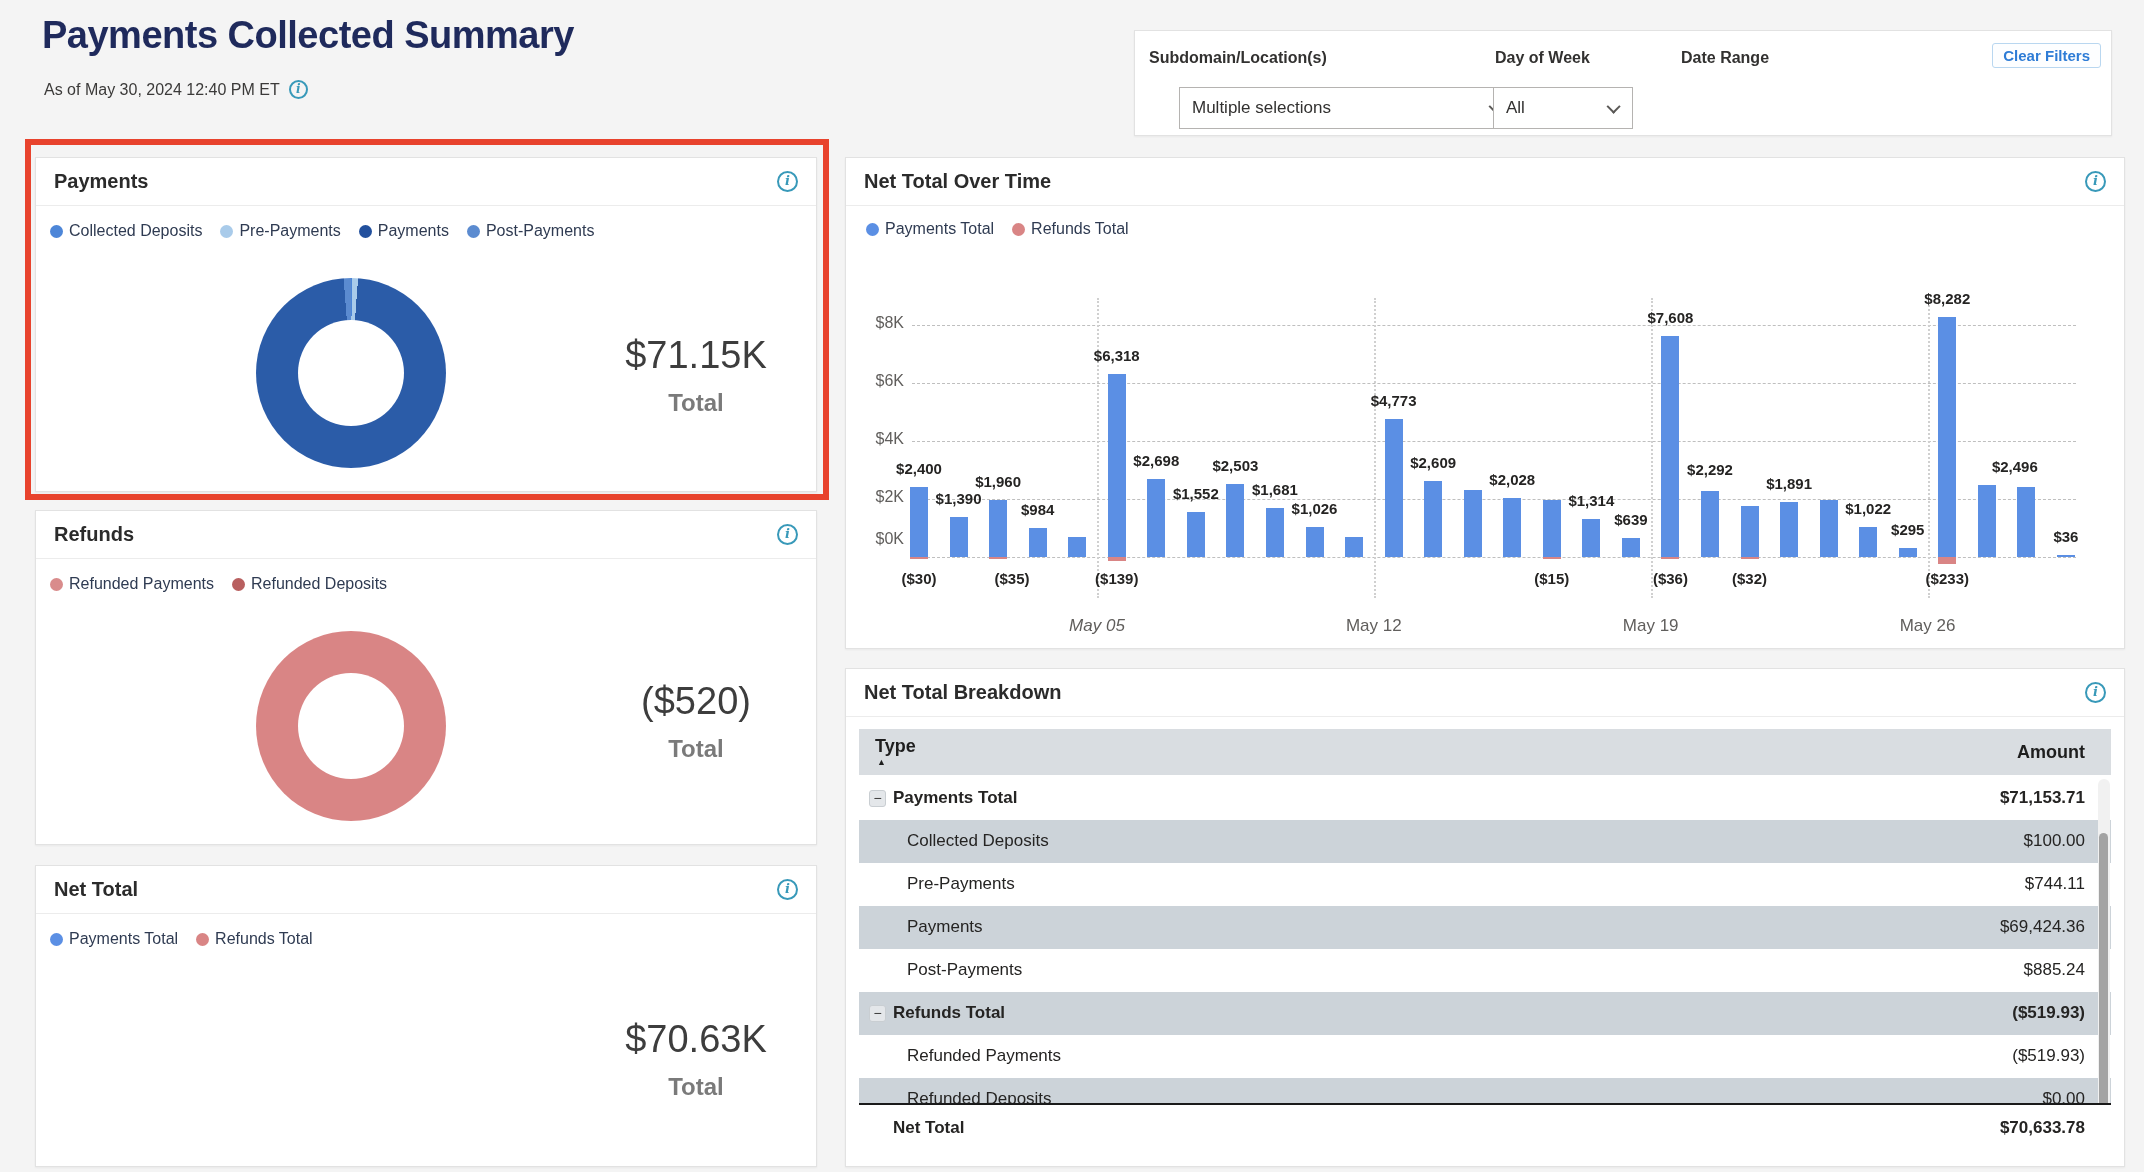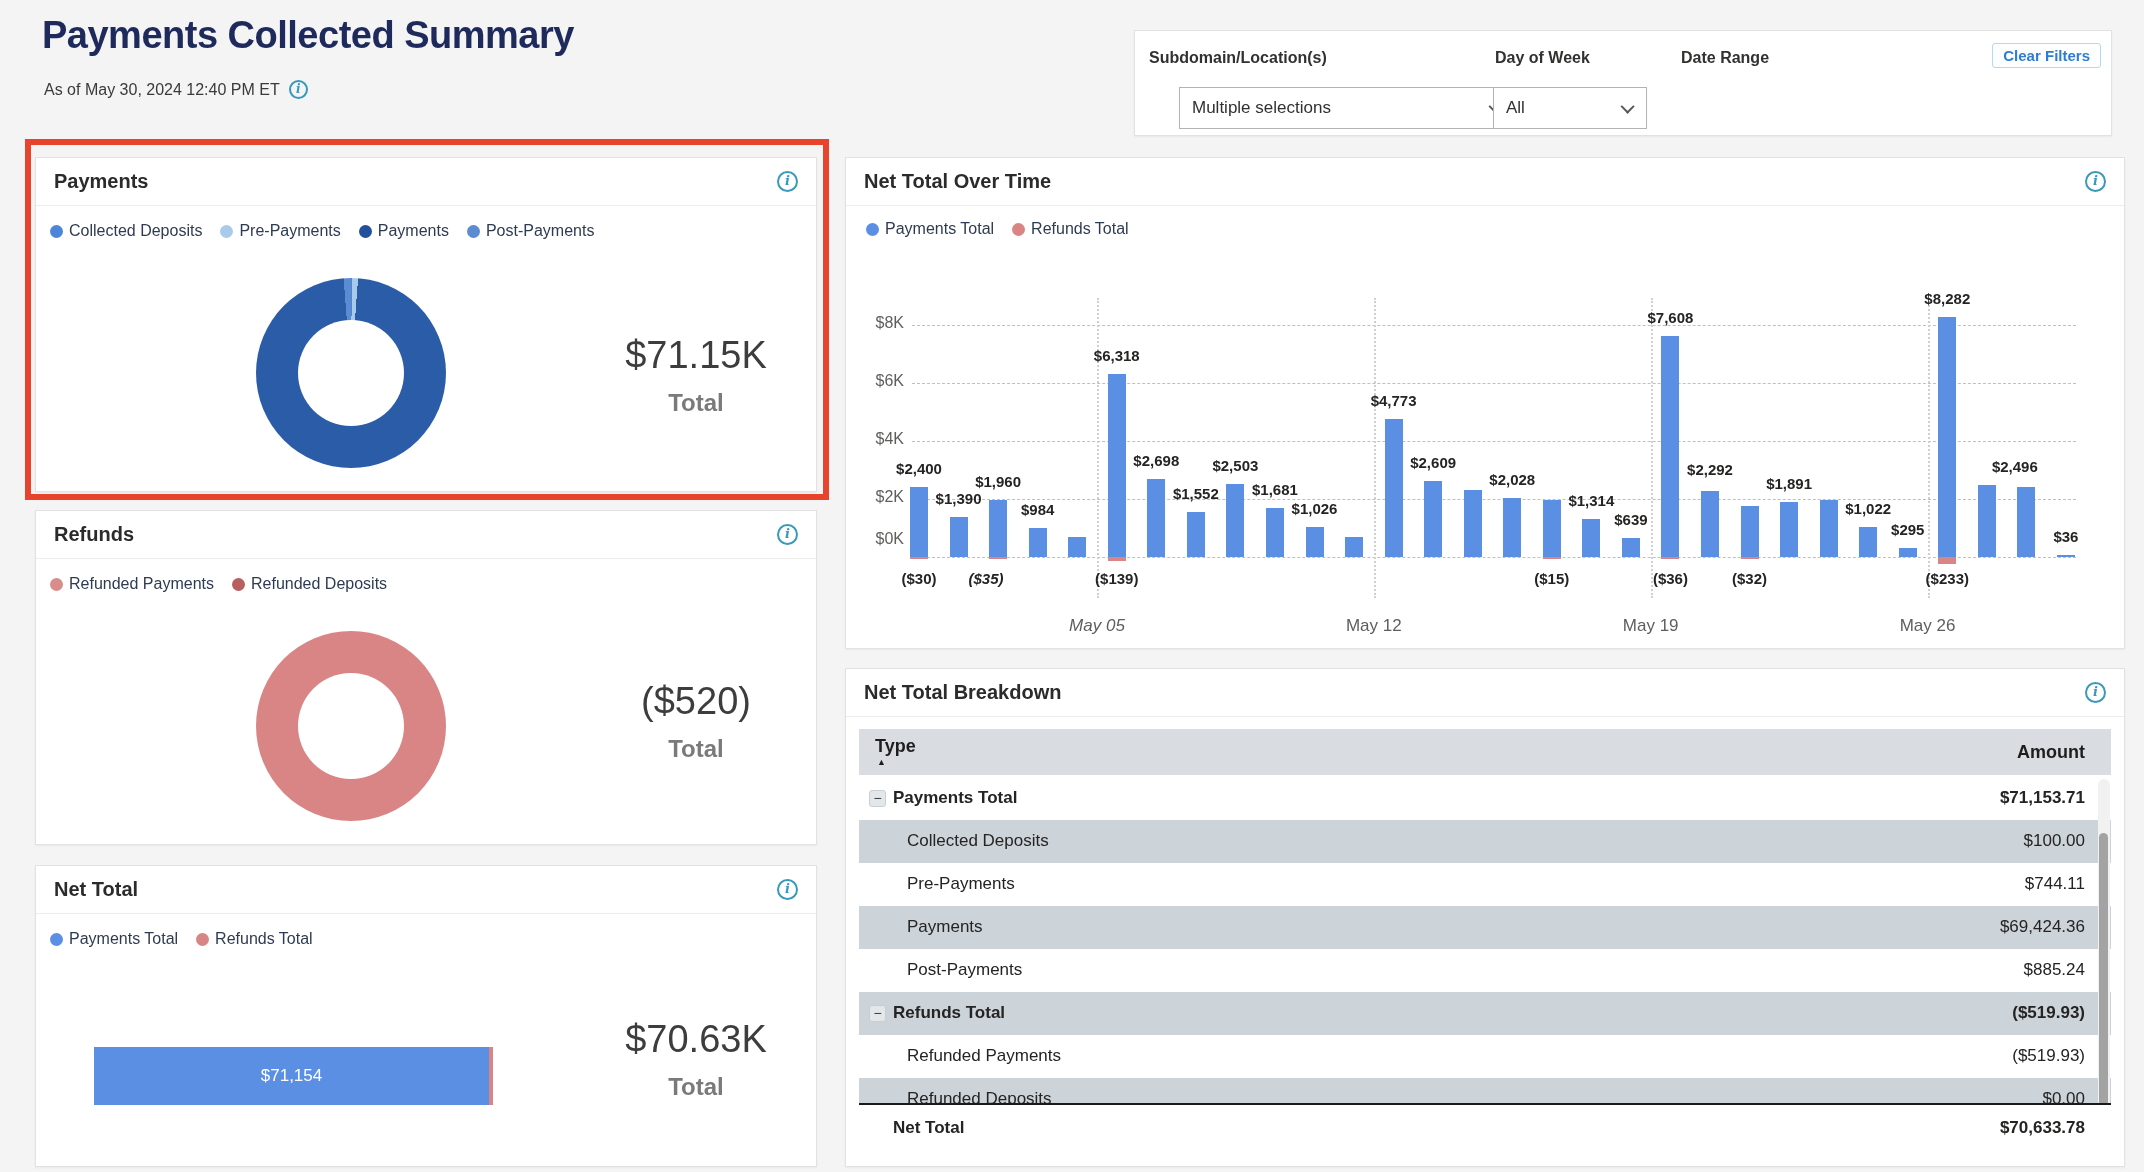--- a/index.html
+++ b/index.html
@@ -89,21 +89,21 @@
 <div class="fp">
   <span class="fp-lbl" style="left:14px">Subdomain/Location(s)</span>
   <span class="fp-lbl" style="left:360px">Day of Week</span>
   <span class="fp-lbl" style="left:546px">Date Range</span>
   <button class="clear-btn">Clear Filters</button>
 
   <div class="dd" style="left:12px; width:336px;margin-left:32px;">
     <span>Multiple selections</span>
     <span class="chev"></span>
   </div>
-  <div class="dd" style="left:358px; width:154px;">
+  <div class="dd" style="left:358px; width:140px;">
     <span>All</span>
     <span class="chev"></span>
   </div>
 </div>
 
 <div class="hl-box"></div>
 
 <div class="card" style="left:35px; top:157px; width:782px; height:335px;">
   <div class="card-hd">
     <span class="card-title">Payments</span>
@@ -168,26 +168,20 @@
   <div class="legend">
       <div class="lg-it">
         <div class="dot" style="background: rgb(91, 143, 228);"></div>
         <div class="lg-tx">Payments Total</div>
       </div>
       <div class="lg-it">
         <div class="dot" style="background: rgb(217, 133, 133);"></div>
         <div class="lg-tx">Refunds Total</div>
       </div>
     </div>
-  <div class="nt-hbar">
-    <div class="nt-fill">
-      <span>$71,154</span>
-    </div>
-    <div class="nt-ref"></div>
-  </div>
   <div class="kpi" style="top:152px;">
     <div class="v">$70.63K</div>
     <div class="t">Total</div>
   </div>
 </div>
 
 <div class="card" style="left:845px; top:157px; width:1280px; height:492px;">
   <div class="card-hd">
     <span class="card-title">Net Total Over Time</span>
     <span class="info">i</span>
@@ -223,21 +217,21 @@
       <div class="ot-date" style="left: 1026.53px;">May 26</div>
       <div class="ot-bar" style="left: 64px; top: 229px; width: 18px; height: 70px;"></div>
       <div class="ot-neg" style="left: 64px; top: 299px; width: 18px; height: 2px;"></div>
       <div class="ot-lbl" style="left: 25px; top: 202px;">$2,400</div>
       <div class="ot-neglbl" style="left: 25px; top: 312px;">($30)</div>
       <div class="ot-bar" style="left: 103.55px; top: 259px; width: 18px; height: 40px;"></div>
       <div class="ot-lbl" style="left: 64.55px; top: 232px;">$1,390</div>
       <div class="ot-bar" style="left: 143.1px; top: 242px; width: 18px; height: 57px;"></div>
       <div class="ot-neg" style="left: 143.1px; top: 299px; width: 18px; height: 2px;"></div>
       <div class="ot-lbl" style="left: 104.1px; top: 215px;">$1,960</div>
-      <div class="ot-neglbl" style="left: 92px; top: 312px; font-style: italic;">($35)</div>
+      <div class="ot-neglbl" style="left: 118px; top: 312px;">($35)</div>
       <div class="ot-bar" style="left: 182.65px; top: 270px; width: 18px; height: 29px;"></div>
       <div class="ot-lbl" style="left: 143.65px; top: 243px;">$984</div>
       <div class="ot-bar" style="left: 222.2px; top: 279px; width: 18px; height: 20px;"></div>
       <div class="ot-bar" style="left: 261.75px; top: 116px; width: 18px; height: 183px;"></div>
       <div class="ot-neg" style="left: 261.75px; top: 299px; width: 18px; height: 4px;"></div>
       <div class="ot-lbl" style="left: 222.75px; top: 89px;">$6,318</div>
       <div class="ot-neglbl" style="left: 222.75px; top: 312px;">($139)</div>
       <div class="ot-bar" style="left: 301.3px; top: 221px; width: 18px; height: 78px;"></div>
       <div class="ot-lbl" style="left: 262.3px; top: 194px;">$2,698</div>
       <div class="ot-bar" style="left: 340.85px; top: 254px; width: 18px; height: 45px;"></div>

